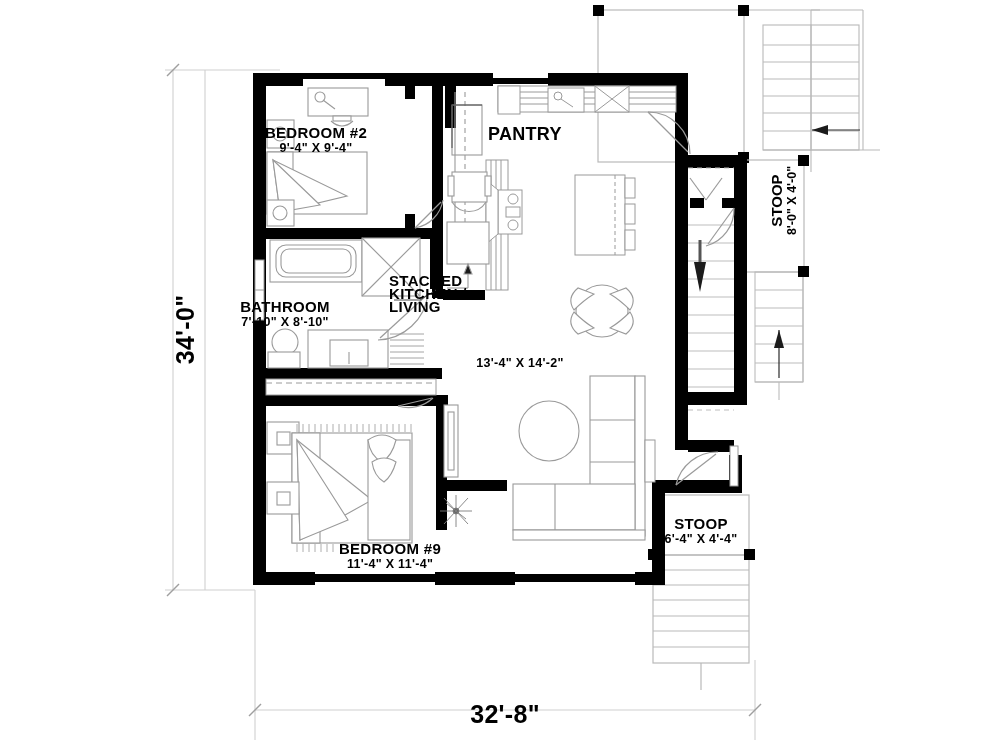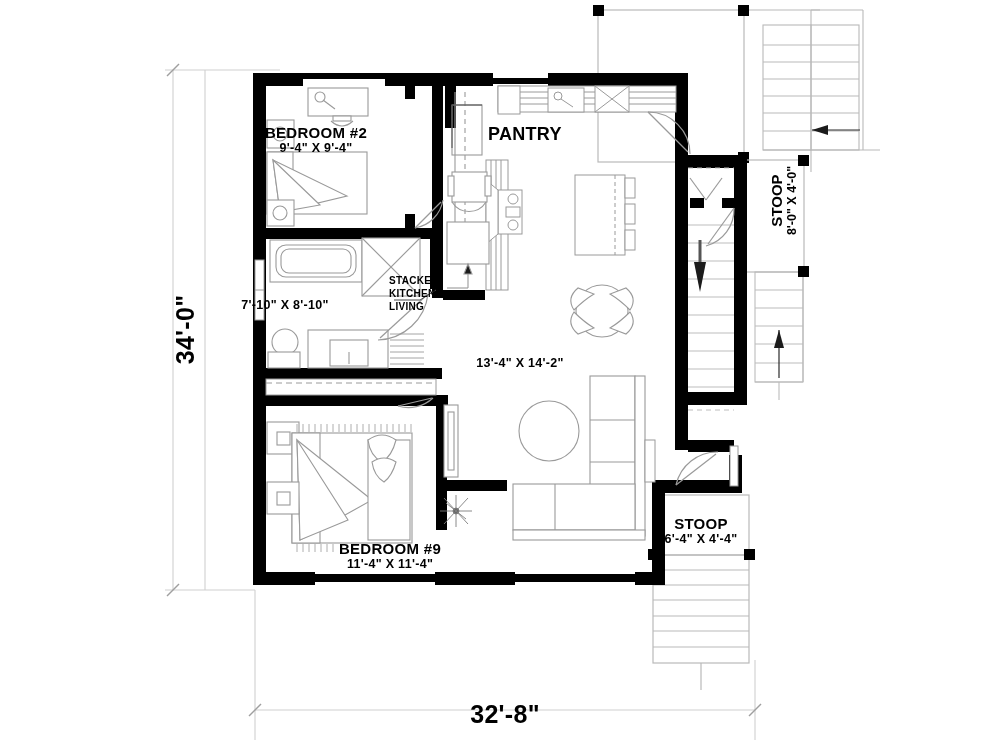--- a/index.html
+++ b/index.html
@@ -4,21 +4,21 @@
 <style>
   html,body{margin:0;padding:0;background:#ffffff;}
   body{width:1000px;height:750px;overflow:hidden;
        font-family:"Liberation Sans","DejaVu Sans",sans-serif;}
   #stage{position:relative;width:1000px;height:750px;background:#ffffff;}
   #plan{position:absolute;left:0;top:0;width:1000px;height:750px;}
   .lbl{position:absolute;text-align:center;color:#000;white-space:nowrap;
        font-weight:bold;letter-spacing:.3px;}
   .room-name{font-size:15px;font-weight:bold;}
   .room-dim{font-size:12.5px;font-weight:bold;}
-  .small-note{font-size:10px;font-weight:bold;line-height:13px;text-align:left;}
+  .small-note{font-size:15px;font-weight:bold;line-height:13px;text-align:left;}
   .dim-main{font-size:25px;font-weight:bold;}
   .rot90{transform:rotate(-90deg);transform-origin:50% 50%;}
   .stack{position:absolute;text-align:center;}
 </style>
 </head>
 <body>
 
 <div id="stage">
 
   <svg id="plan" viewBox="0 0 1000 750">
@@ -460,20 +460,21 @@
     </g>
   </svg>
 
   <div class="lbl stack" style="left:236px;top:124px;width:160px;">
     <div class="room-name">BEDROOM #2</div>
     <div class="room-dim">9'-4" X 9'-4"</div>
   </div>
 
 
   <div class="lbl stack" style="left:190px;top:298px;width:190px;">
+    <div class="room-name">BATHROOM</div>
     <div class="room-dim">7'-10" X 8'-10"</div>
   </div>
 
   <div class="lbl stack" style="left:430px;top:356px;width:180px;">
     <div class="room-dim">13'-4" X 14'-2"</div>
   </div>
 
   <div class="lbl stack" style="left:300px;top:540px;width:180px;">
     <div class="room-name">BEDROOM #9</div>
     <div class="room-dim">11'-4" X 11'-4"</div>

